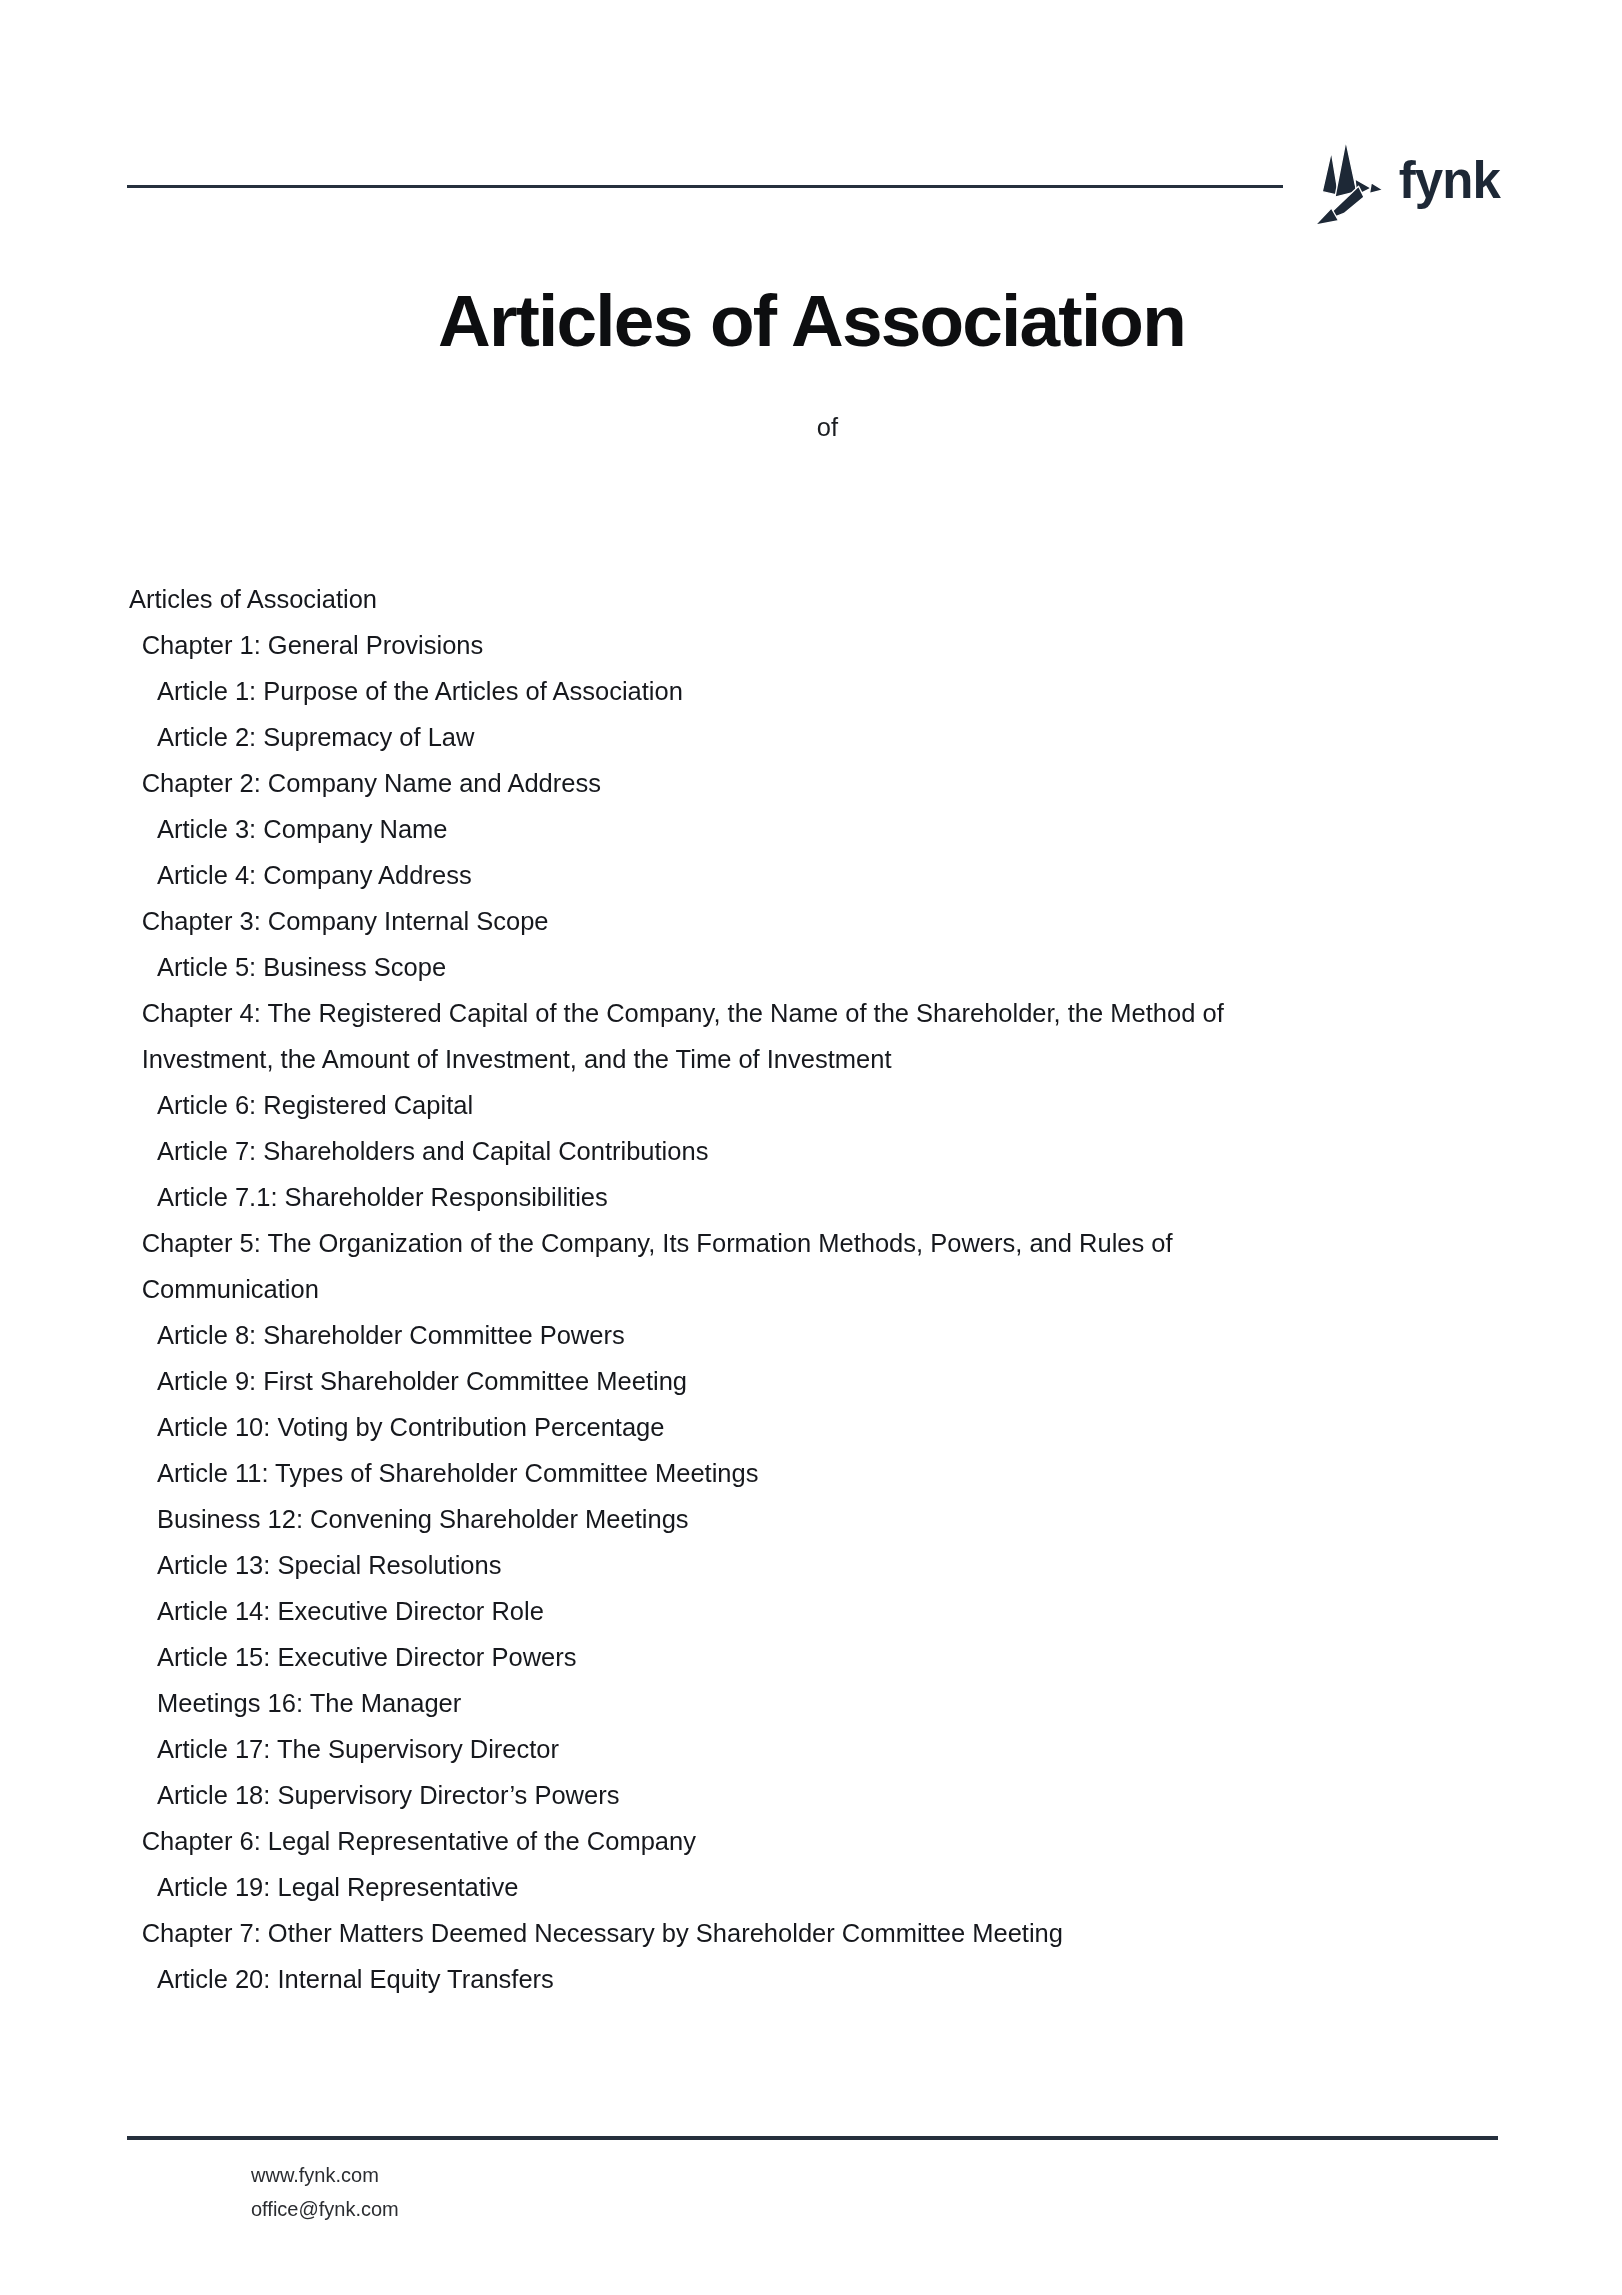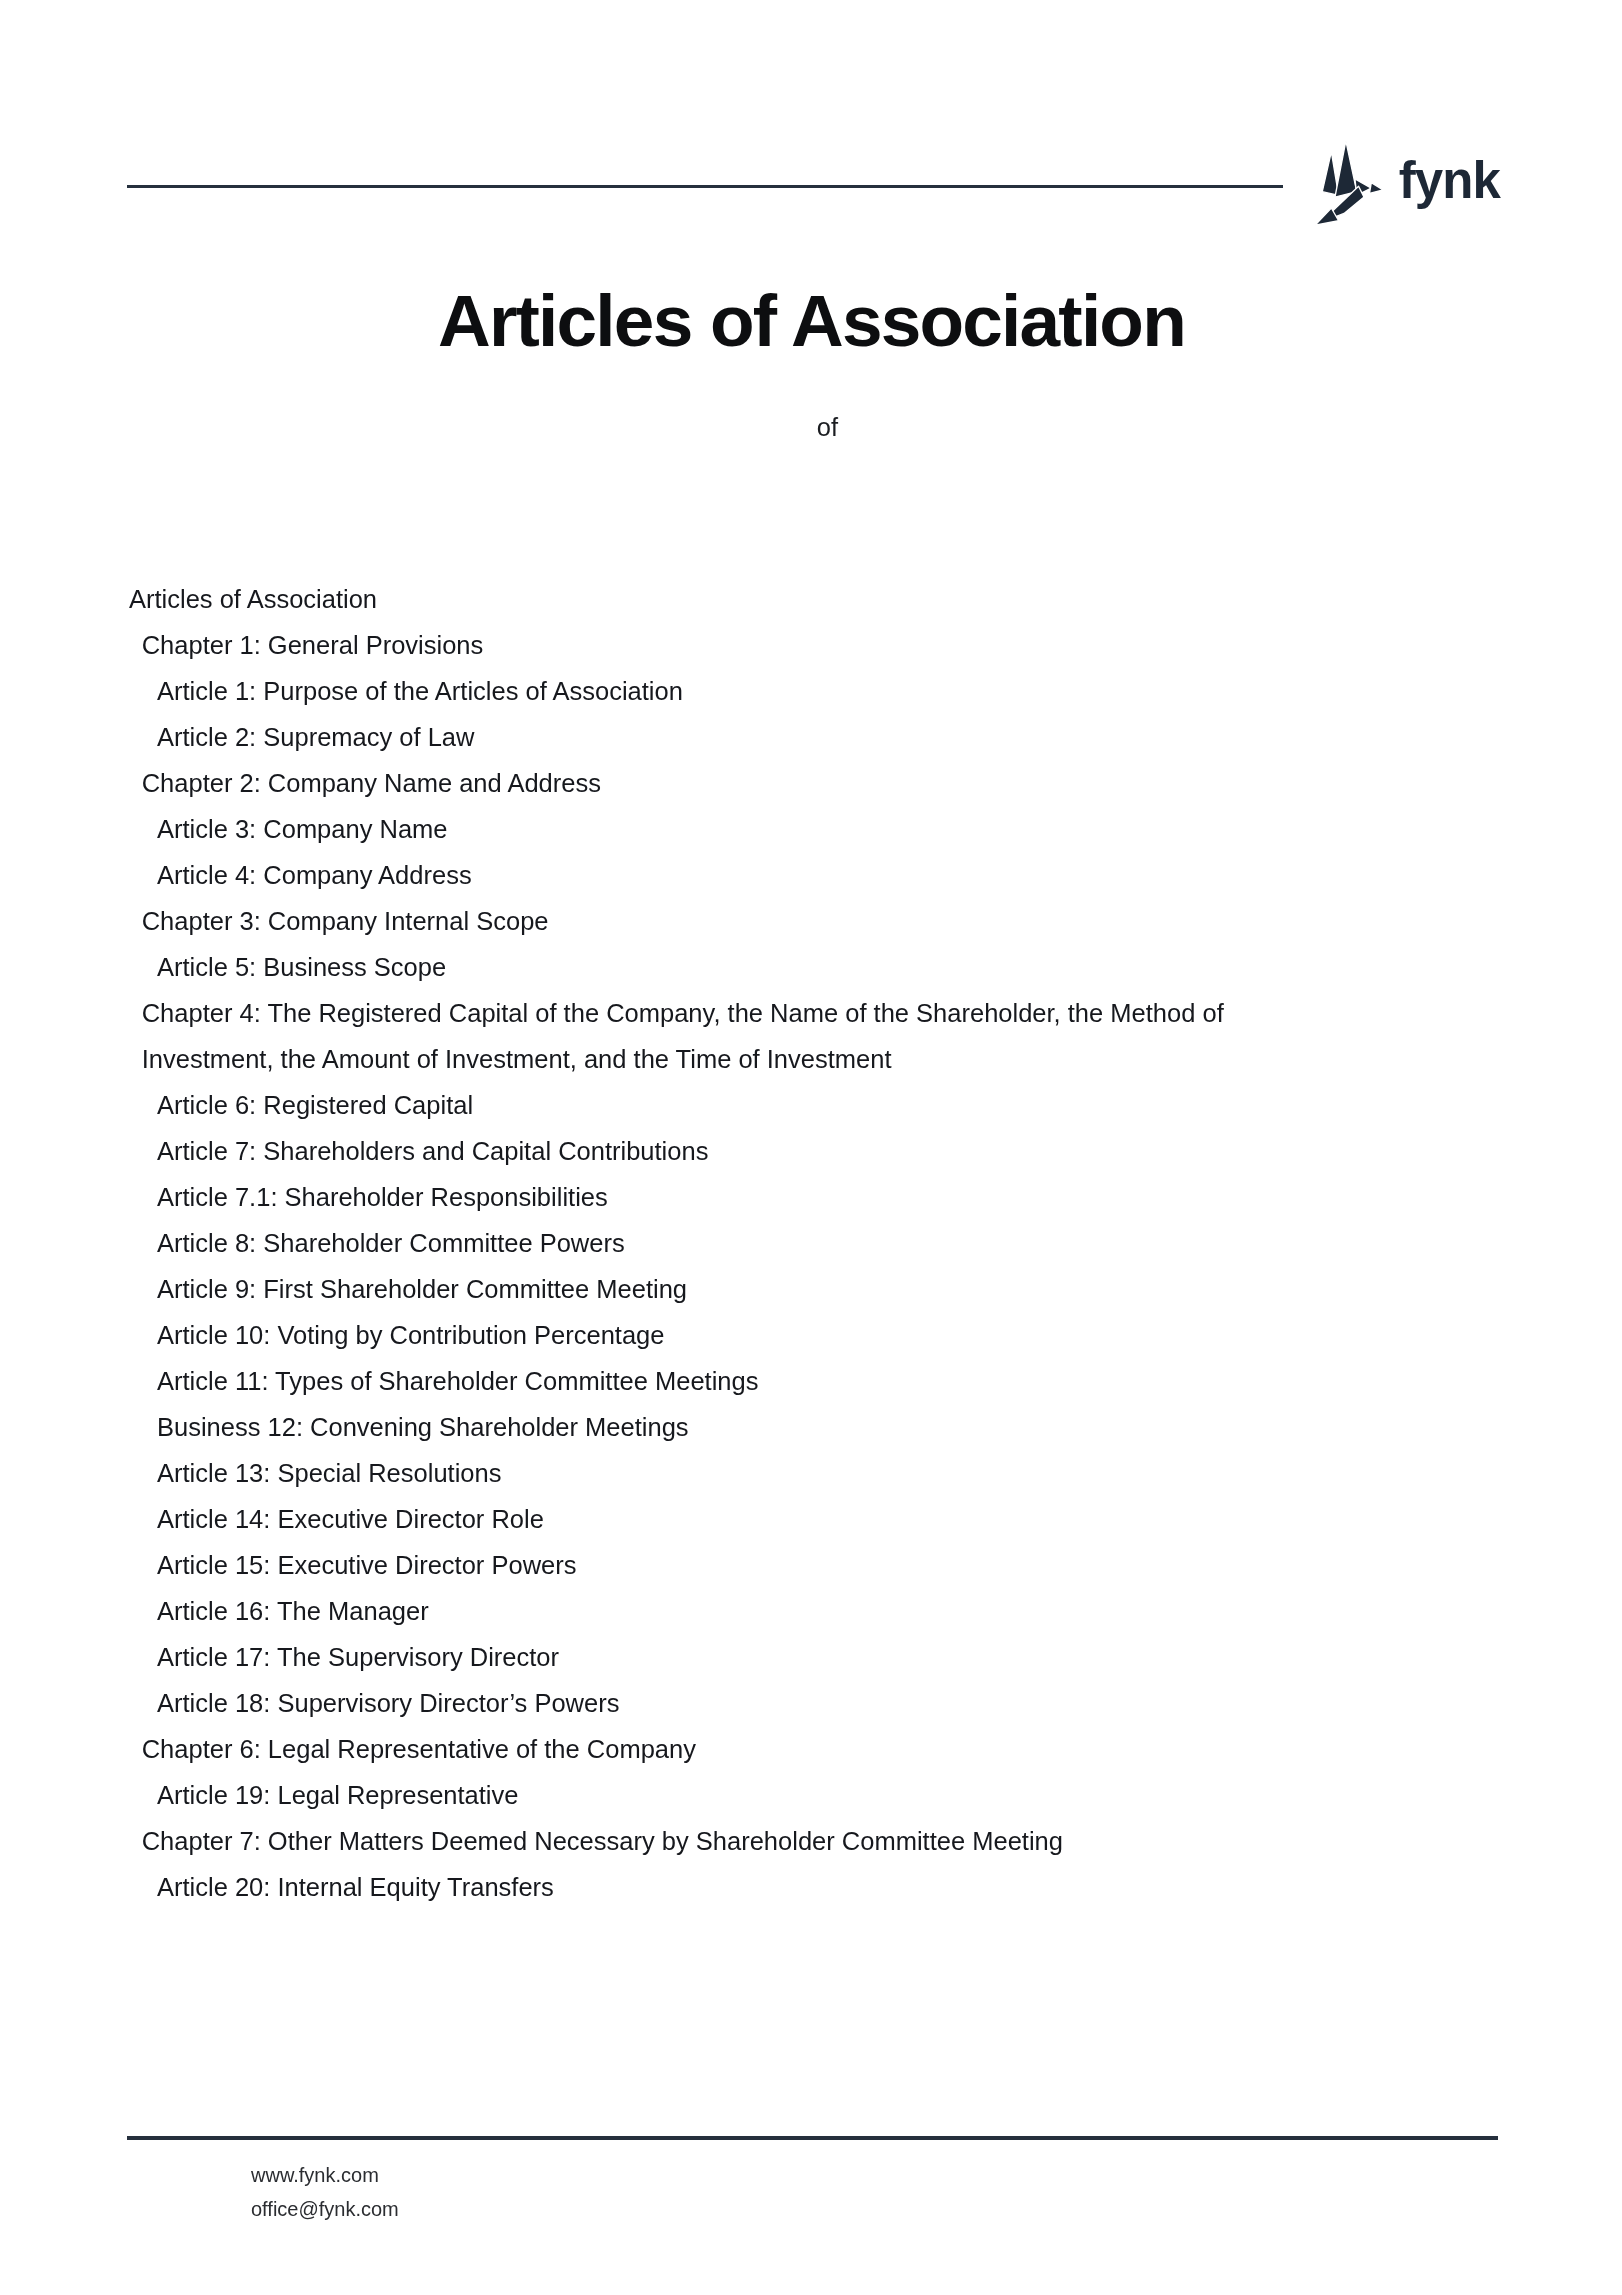--- a/index.html
+++ b/index.html
@@ -134,29 +134,30 @@
       <div class="toc-item lvl2">Article 2: Supremacy of Law</div>
       <div class="toc-item lvl1">Chapter 2: Company Name and Address</div>
       <div class="toc-item lvl2">Article 3: Company Name</div>
       <div class="toc-item lvl2">Article 4: Company Address</div>
       <div class="toc-item lvl1">Chapter 3: Company Internal Scope</div>
       <div class="toc-item lvl2">Article 5: Business Scope</div>
       <div class="toc-item lvl1">Chapter 4: The Registered Capital of the Company, the Name of the Shareholder, the Method of Investment, the Amount of Investment, and the Time of Investment</div>
       <div class="toc-item lvl2">Article 6: Registered Capital</div>
       <div class="toc-item lvl2">Article 7: Shareholders and Capital Contributions</div>
       <div class="toc-item lvl2">Article 7.1: Shareholder Responsibilities</div>
+      <div class="toc-item lvl1">Chapter 5: The Organization of the Company, Its Formation Methods, Powers, and Rules of Communication</div>
       <div class="toc-item lvl2">Article 8: Shareholder Committee Powers</div>
       <div class="toc-item lvl2">Article 9: First Shareholder Committee Meeting</div>
       <div class="toc-item lvl2">Article 10: Voting by Contribution Percentage</div>
       <div class="toc-item lvl2">Article 11: Types of Shareholder Committee Meetings</div>
       <div class="toc-item lvl2">Business 12: Convening Shareholder Meetings</div>
       <div class="toc-item lvl2">Article 13: Special Resolutions</div>
       <div class="toc-item lvl2">Article 14: Executive Director Role</div>
       <div class="toc-item lvl2">Article 15: Executive Director Powers</div>
-      <div class="toc-item lvl2">Article 16: The Manager</div>
+      <div class="toc-item lvl2">Meetings 16: The Manager</div>
       <div class="toc-item lvl2">Article 17: The Supervisory Director</div>
       <div class="toc-item lvl2">Article 18: Supervisory Director’s Powers</div>
       <div class="toc-item lvl1">Chapter 6: Legal Representative of the Company</div>
       <div class="toc-item lvl2">Article 19: Legal Representative</div>
       <div class="toc-item lvl1">Chapter 7: Other Matters Deemed Necessary by Shareholder Committee Meeting</div>
       <div class="toc-item lvl2">Article 20: Internal Equity Transfers</div>
     </div>
 
   <div class="footer-rule"></div>
   <div class="footer-text">

